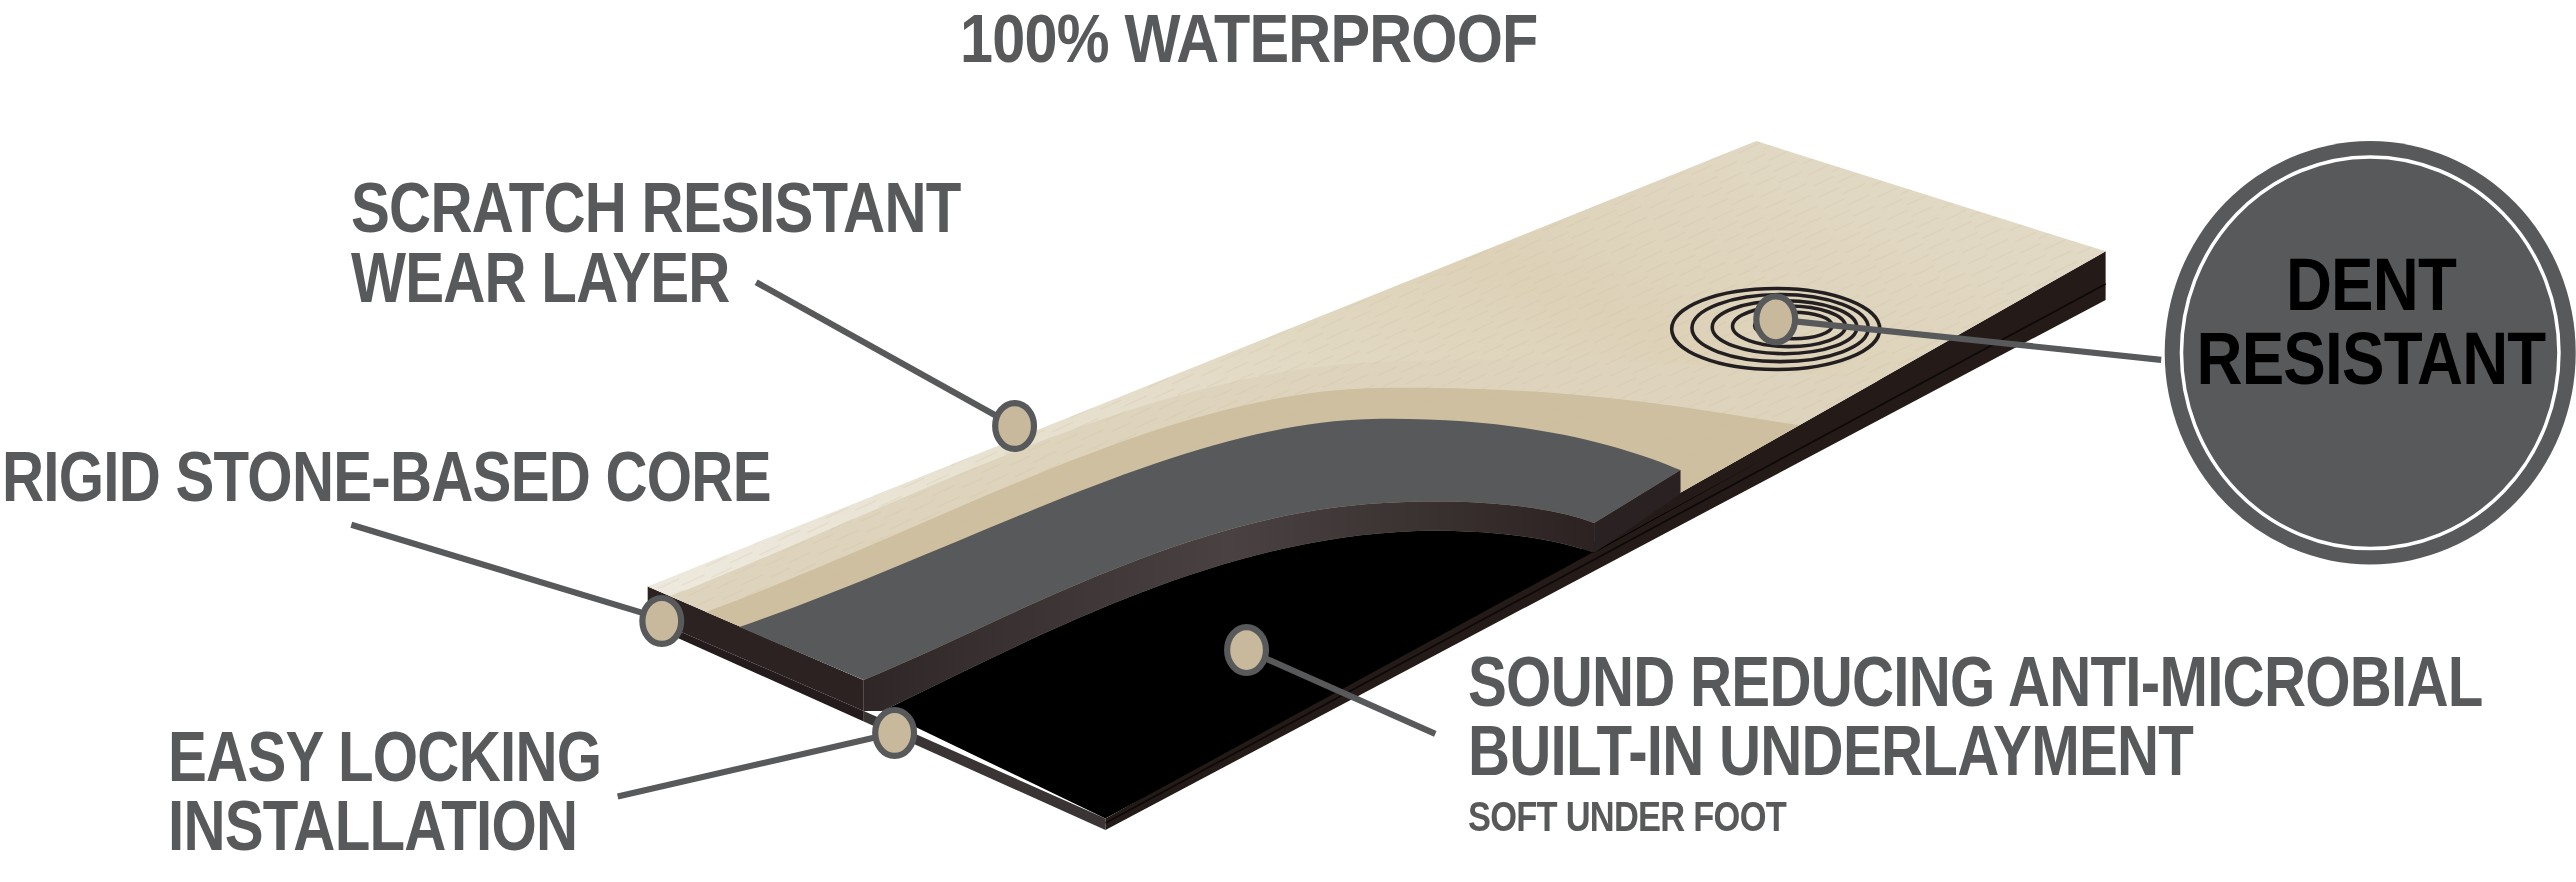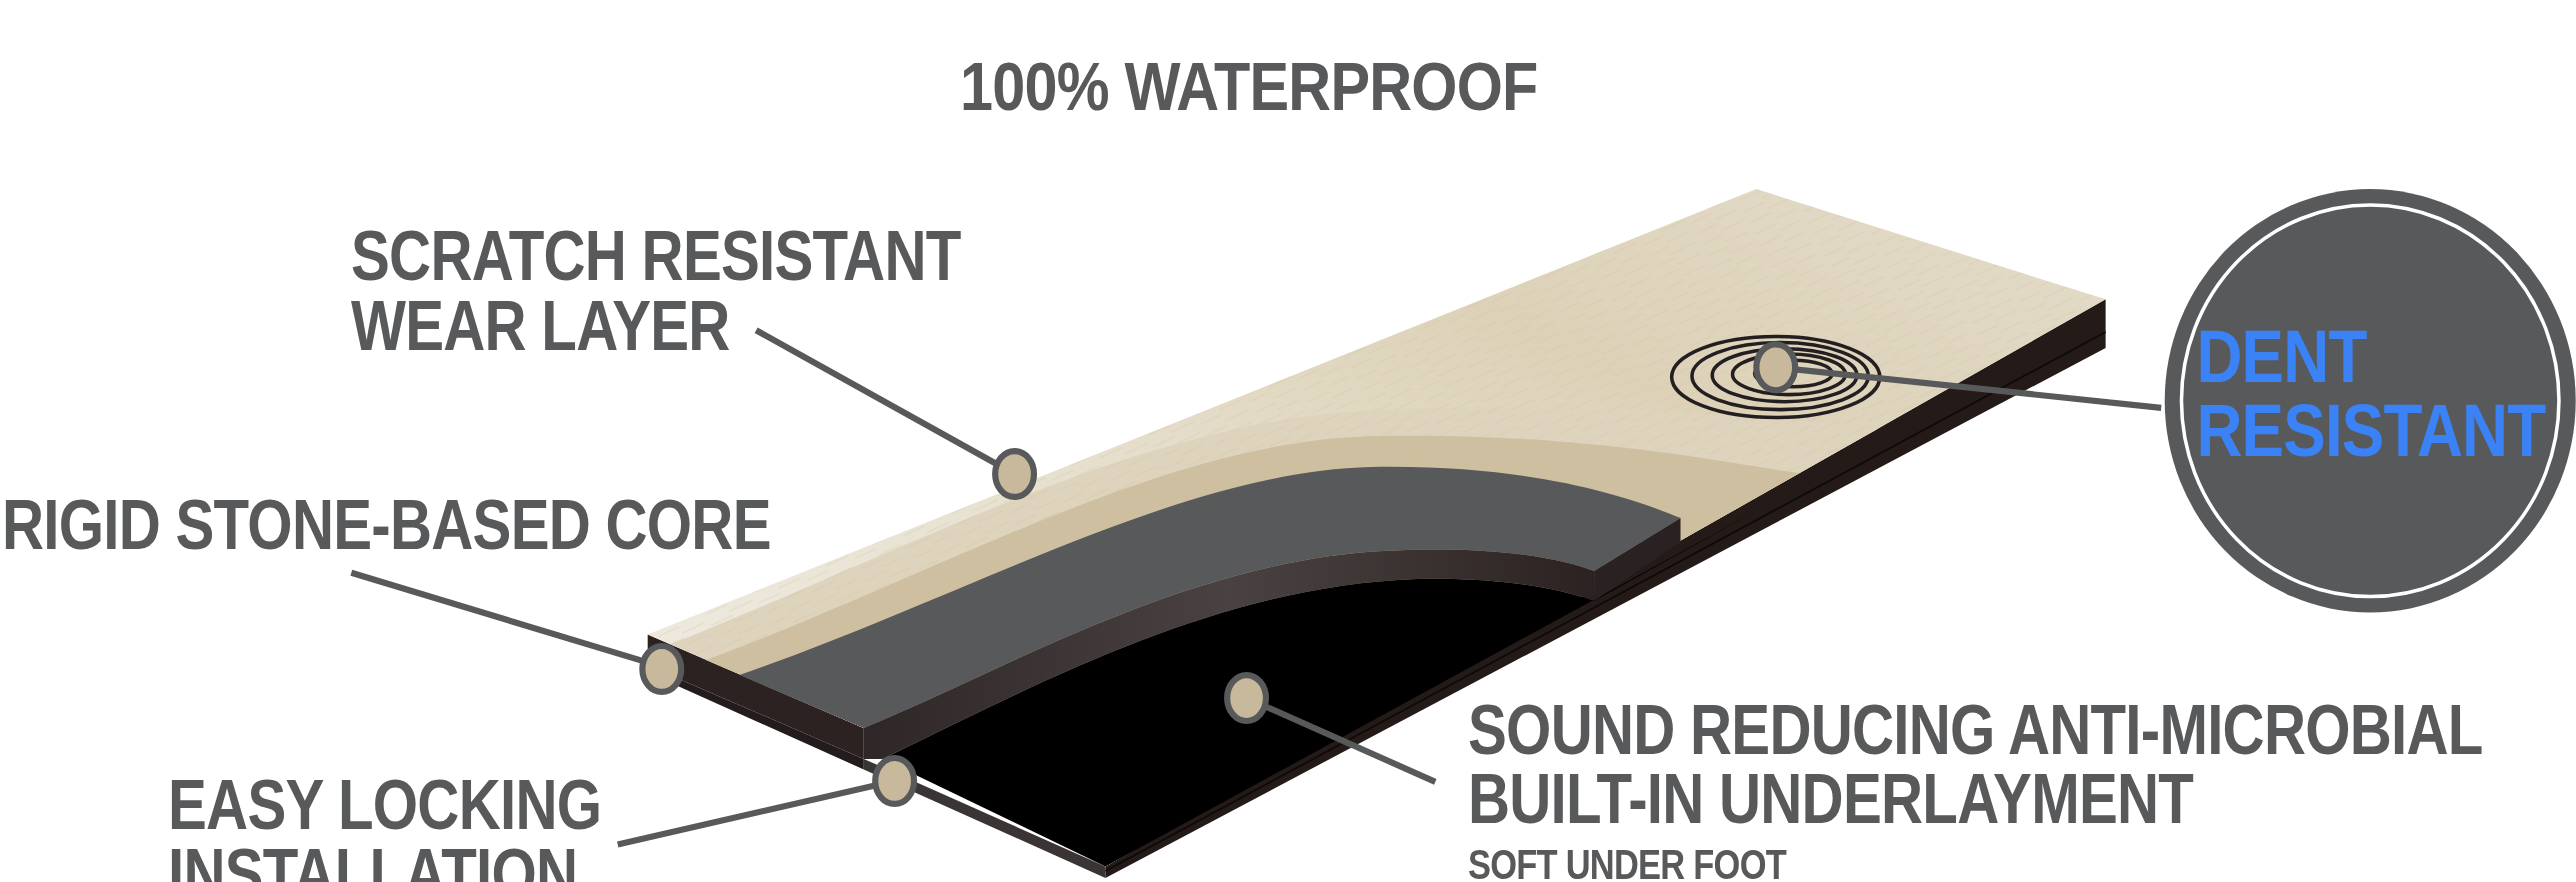--- a/index.html
+++ b/index.html
@@ -1,26 +1,26 @@
 <!DOCTYPE html>
 <html style="font-size:14px"><head>
 <meta charset="utf-8">
 <style>
   html, body { margin: 0; padding: 0; background: #ffffff; }
   body { width: 2576px; height: 882px; position: relative; overflow: hidden; font-family: "Liberation Sans", sans-serif; }
-  .stage { position: absolute; left: 0; top: 0; width: 2576px; height: 774px; margin-top: 48px; }
+  .stage { position: absolute; left: 0; top: 0; width: 2576px; height: 774px; }
   .lbl { position: absolute; color: #58595b; font-family: "Liberation Sans", sans-serif; font-weight: 700; text-transform: uppercase; white-space: nowrap; transform-origin: left top; letter-spacing: -0.9px; }
   .lbl span { display: block; }
   .title { left: 960px; top: 3.5px; font-size: 69px; line-height: 69px; transform: scaleX(0.86); }
   .scratch { left: 351px; top: 173px; font-size: 71px; line-height: 70px; transform: scaleX(0.82); }
   .rigid { left: 1.8px; top: 441px; font-size: 71px; line-height: 71px; transform: scaleX(0.82); }
   .easy { left: 168px; top: 722px; font-size: 71px; line-height: 69px; transform: scaleX(0.82); }
   .sound { left: 1468px; top: 647px; font-size: 71px; line-height: 69px; transform: scaleX(0.82); }
   .sound .sub { font-size: 42px; line-height: 42px; margin-top: 10.6px; }
-  .dent-text { position: absolute; left: 2168px; top: 272px; width: 406px; color: #3b82f6; font-weight: 700; font-size: 74px; line-height: 74px; letter-spacing: -0.9px; }
+  .dent-text { position: absolute; left: 2168px; top: 248px; width: 406px; text-align: center; color: #000000; font-weight: 700; font-size: 74px; line-height: 74px; letter-spacing: -0.9px; }
   .dent-text span { display: block; transform: scaleX(0.86); }
 </style>
 </head>
 <body>
 
 <div class="stage">
 
   <svg width="2576" height="882" viewBox="0 0 2920 1000" style="position:absolute;left:0;top:0">
     <defs>
       <linearGradient id="woodGrad" x1="0" y1="1" x2="1" y2="0">

